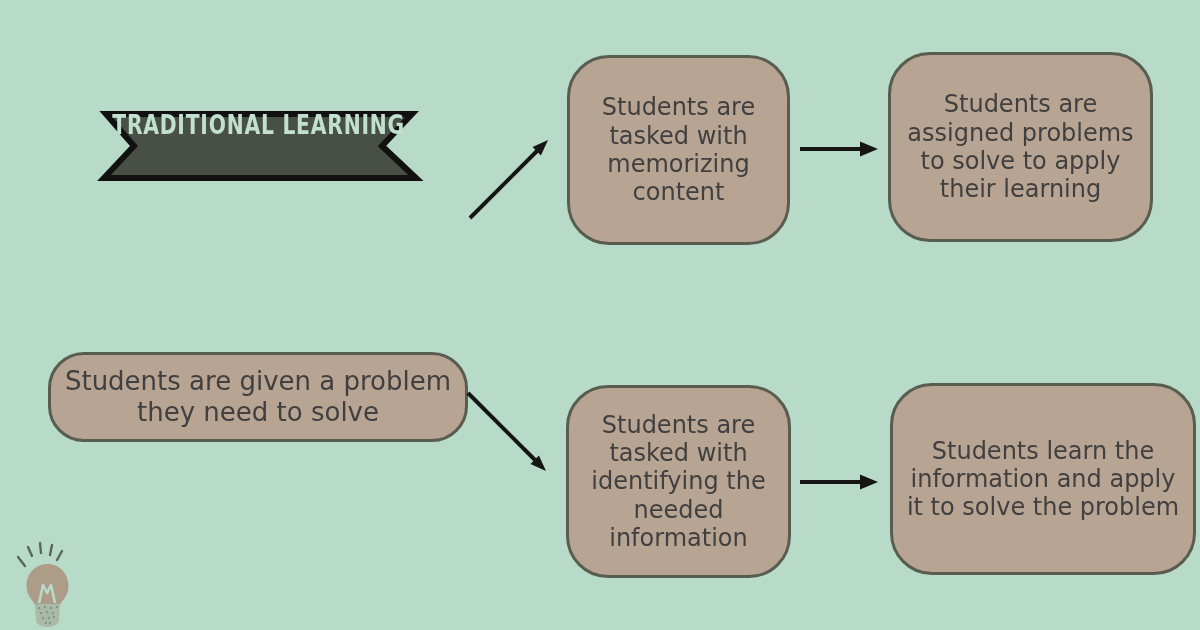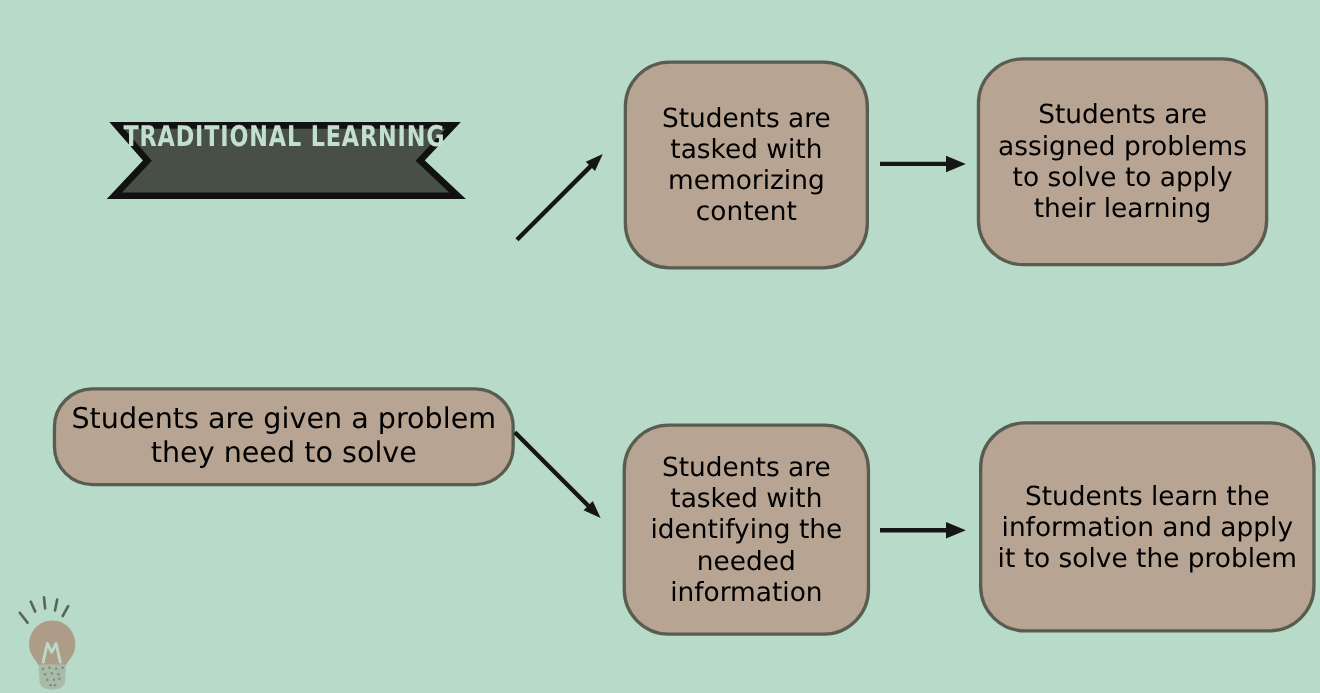--- a/index.html
+++ b/index.html
@@ -11,21 +11,21 @@
     font-family:"DejaVu Sans", sans-serif;
   }
   
   .node{
     position:absolute;
     background:#b8a492;
     border:3px solid #585d50;
     box-sizing:border-box;
     display:flex;align-items:center;justify-content:center;
     text-align:center;
-    color:#000000;
+    color:#404040;
   }
   .node .node-text{display:block;}
   .wide{border-radius:36px;font-size:26px;line-height:1.18;padding:0 2px;}
   .cell{border-radius:42px;font-size:24px;line-height:1.18;}
   .box-start-top   {left:48px;  top:172px; width:420px; height:93px;}
   .box-mid-top     {left:567px; top:55px;  width:223px; height:190px; padding:0 16px;}
   .box-end-top     {left:888px; top:52px;  width:265px; height:190px; padding:0 11px;}
   .box-start-bot   {left:48px;  top:352px; width:420px; height:90px;}
   .box-mid-bot     {left:566px; top:385px; width:225px; height:193px; padding:0 17px;}
   .box-end-bot     {left:890px; top:383px; width:306px; height:192px; padding:0 10px;}

